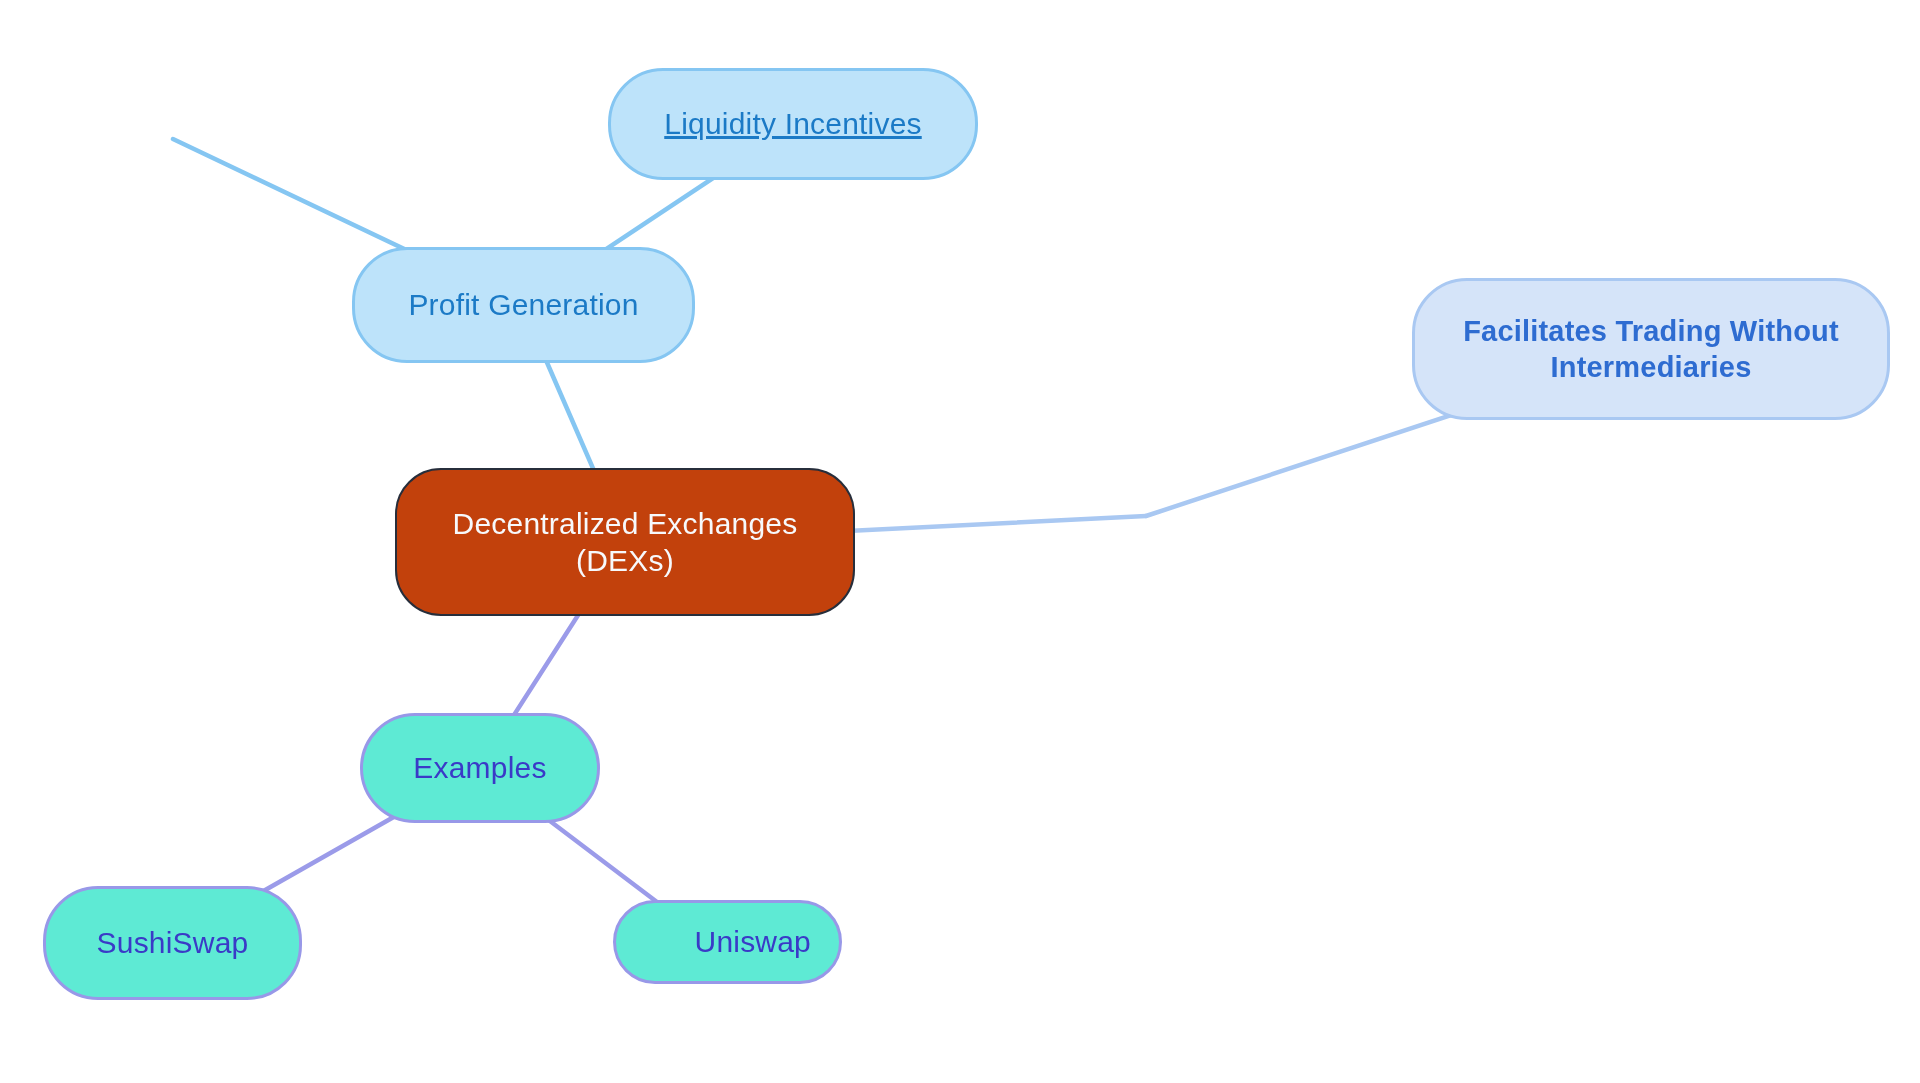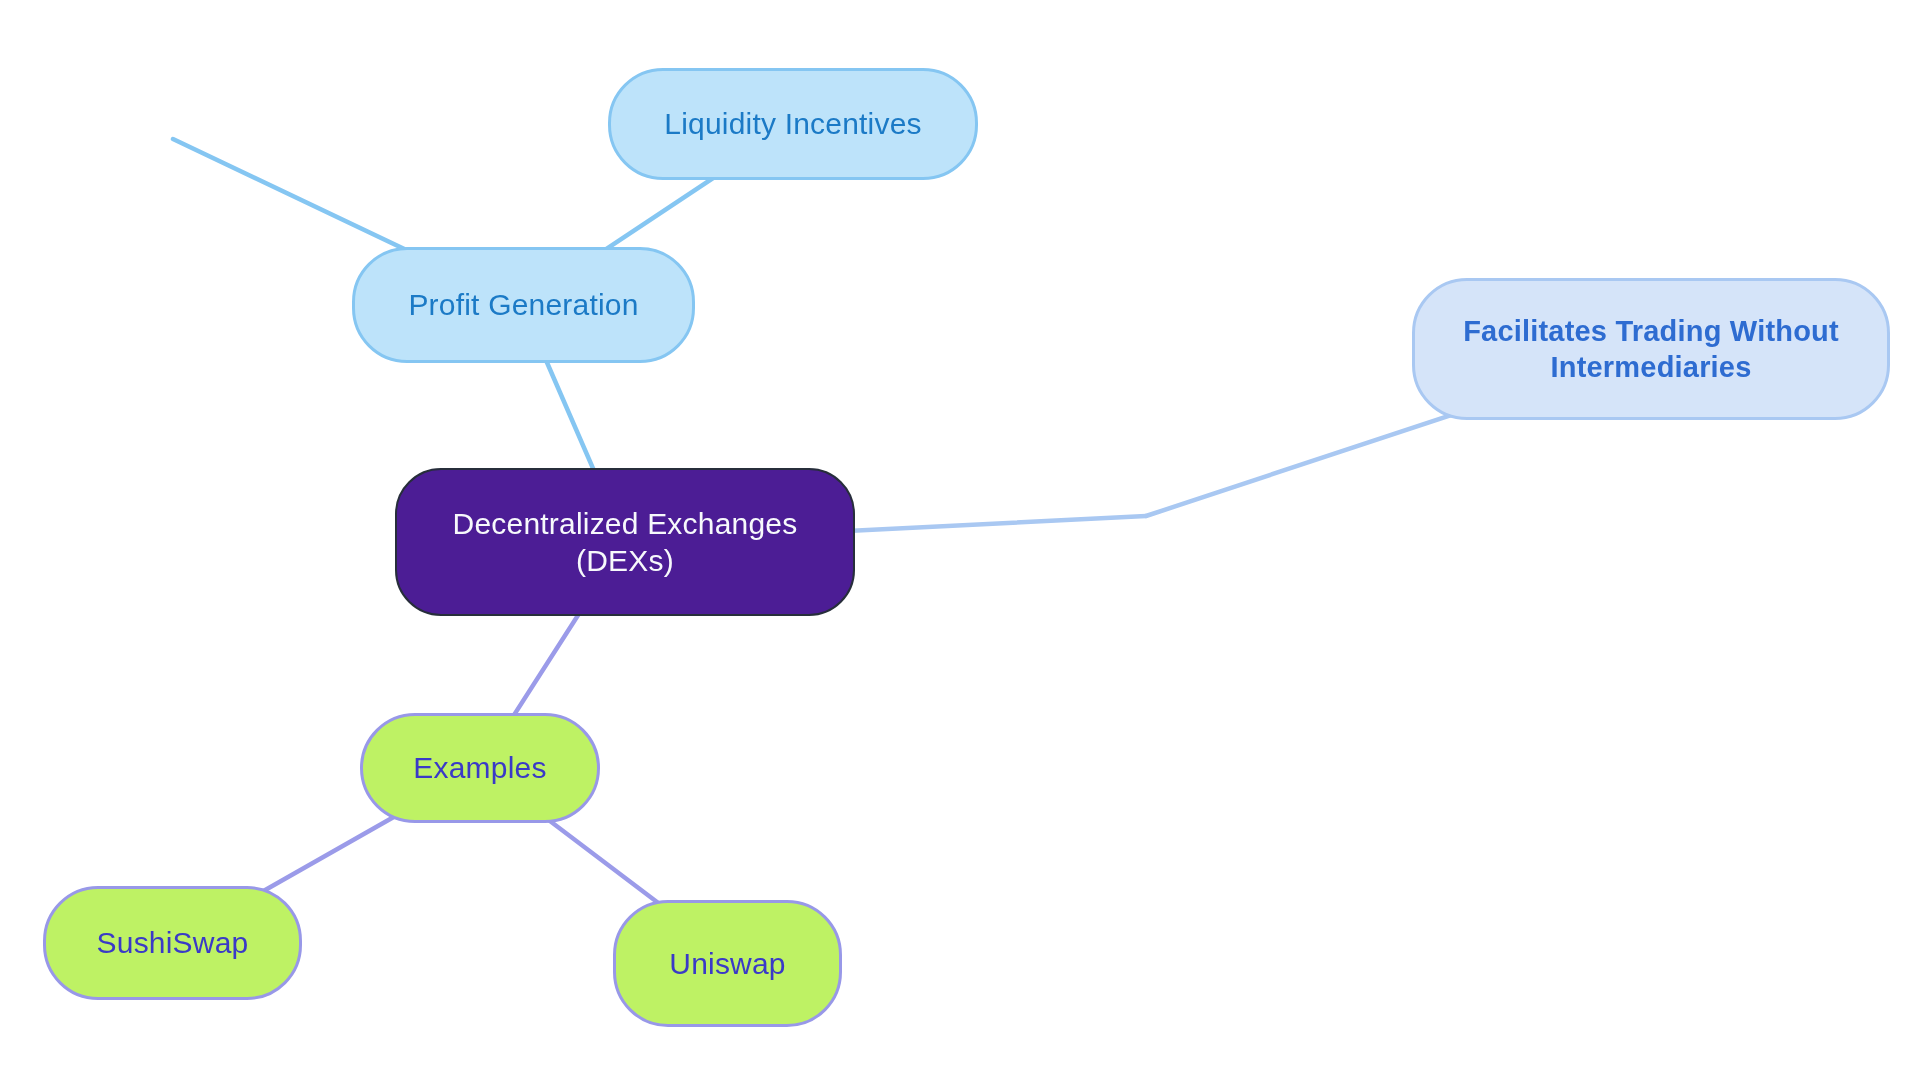--- a/index.html
+++ b/index.html
@@ -30,21 +30,21 @@
     justify-content: center;
     text-align: center;
     box-sizing: border-box;
     font-weight: 500;
     line-height: 1.25;
     letter-spacing: 0.2px;
   }
   .node-root {
     left: 395px; top: 468px;
     width: 460px; height: 148px;
-    background: #4c1d95;
+    background: #c2410c;
     color: #f7f9fc;
     border-radius: 46px;
     font-size: 30px;
     padding: 0 34px;
     border: 2px solid #272e3b;
   }
   .node-blue {
     background: #bde3fa;
     border: 3px solid #85c6f2;
     color: #1b7ac6;
@@ -55,35 +55,35 @@
   .node-periwinkle {
     background: #d5e4f9;
     border: 3px solid #a9c8f2;
     color: #2e6cd1;
     border-radius: 55px;
     font-size: 29px;
     padding: 0 30px;
     font-weight: bold;
   }
   .node-lavender {
-    background: #bef264;
+    background: #5eead4;
     border: 3px solid #9898e8;
     color: #3a3ac7;
     border-radius: 55px;
     font-size: 30px;
     padding: 0 28px;
   }
   .node-profit       { left: 352px;  top: 247px; width: 343px; height: 116px; }
   .node-trading      { left: 40px;   top: 85px;  width: 267px; height: 108px; }
-  .node-incentives   { left: 608px;  top: 68px;  width: 370px; height: 112px; }
+  .node-incentives   { left: 608px;  top: 68px;  width: 370px; height: 112px; text-decoration: underline; }
   .node-provision    { left: 972px;  top: 463px; width: 348px; height: 106px; }
   .node-facilitates  { left: 1412px; top: 278px; width: 478px; height: 142px; }
   .node-examples     { left: 360px;  top: 713px; width: 240px; height: 110px; }
   .node-sushiswap    { left: 43px;   top: 886px; width: 259px; height: 114px; align-items: center; }
-  .node-uniswap      { left: 613px;  top: 900px; width: 229px; height: 127px; }
+  .node-uniswap      { left: 613px;  top: 900px; width: 229px; height: 84px; justify-content: flex-end; }
 </style>
 </head>
 <body>
 
 <div class="canvas">
 
   <svg class="edges-layer" viewBox="0 0 1920 1083" width="1920" height="1083">
     <line x1="173" y1="139" x2="522" y2="305" stroke-width="4.5" stroke-linecap="round" stroke="#85C6F2"></line>
     <line x1="793" y1="125" x2="522" y2="305" stroke-width="4.5" stroke-linecap="round" stroke="#85C6F2"></line>
     <line x1="522" y1="305" x2="625" y2="542" stroke-width="4.5" stroke-linecap="round" stroke="#85C6F2"></line>

